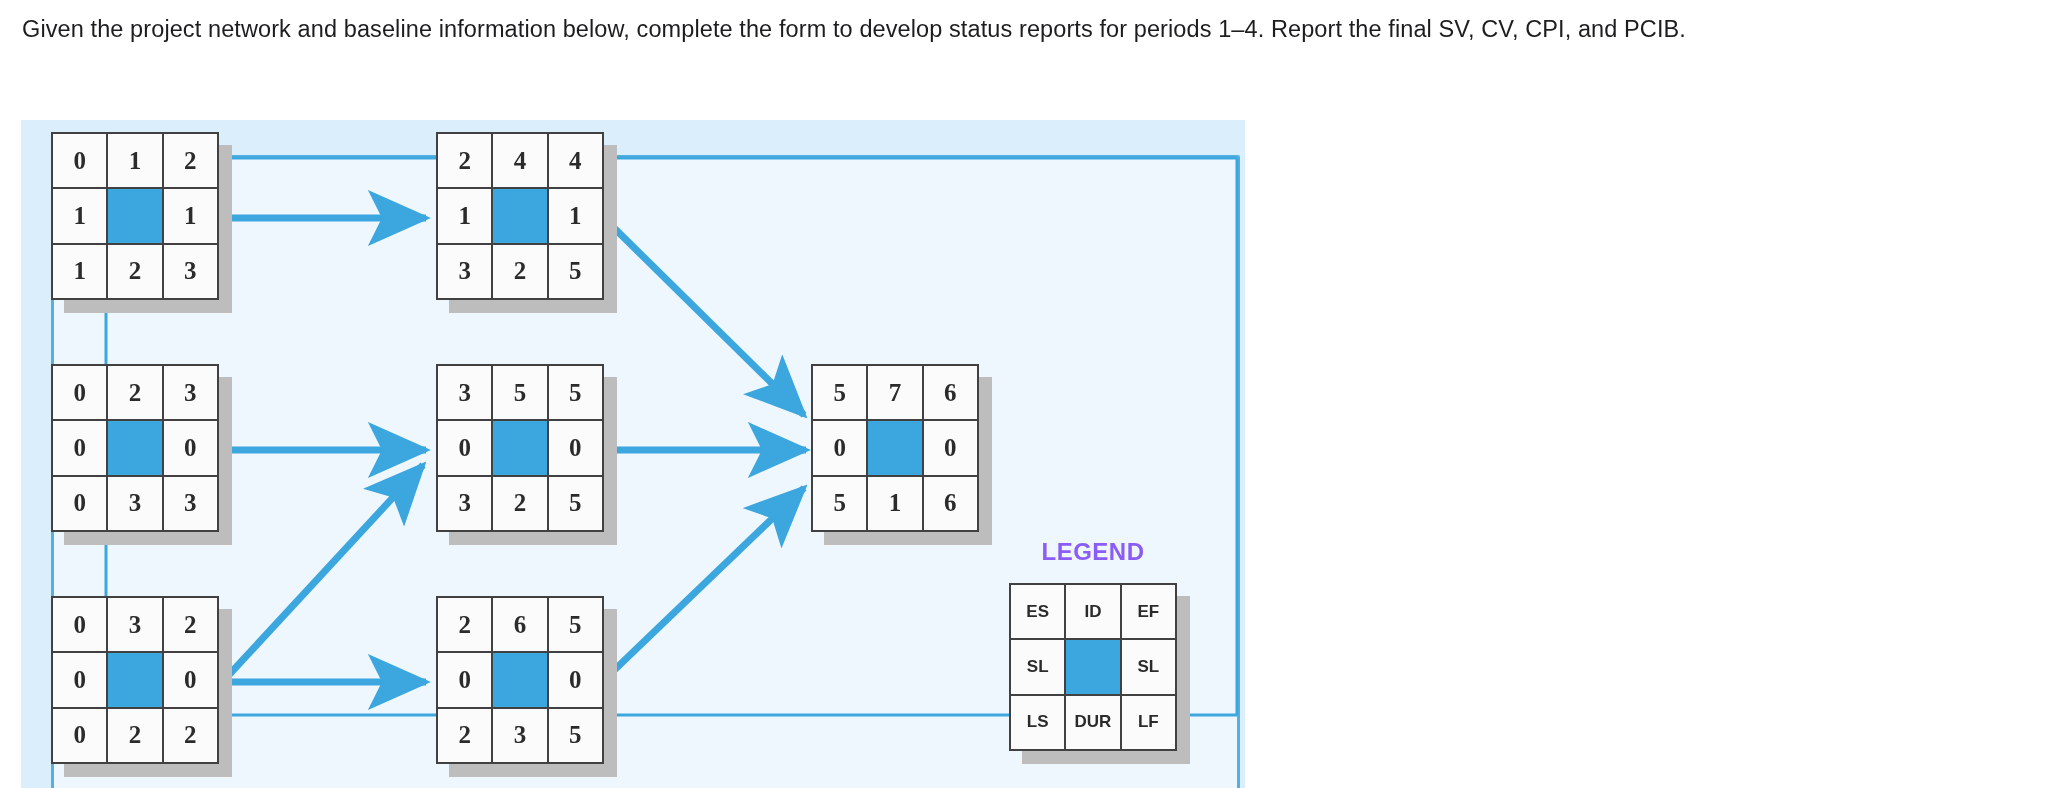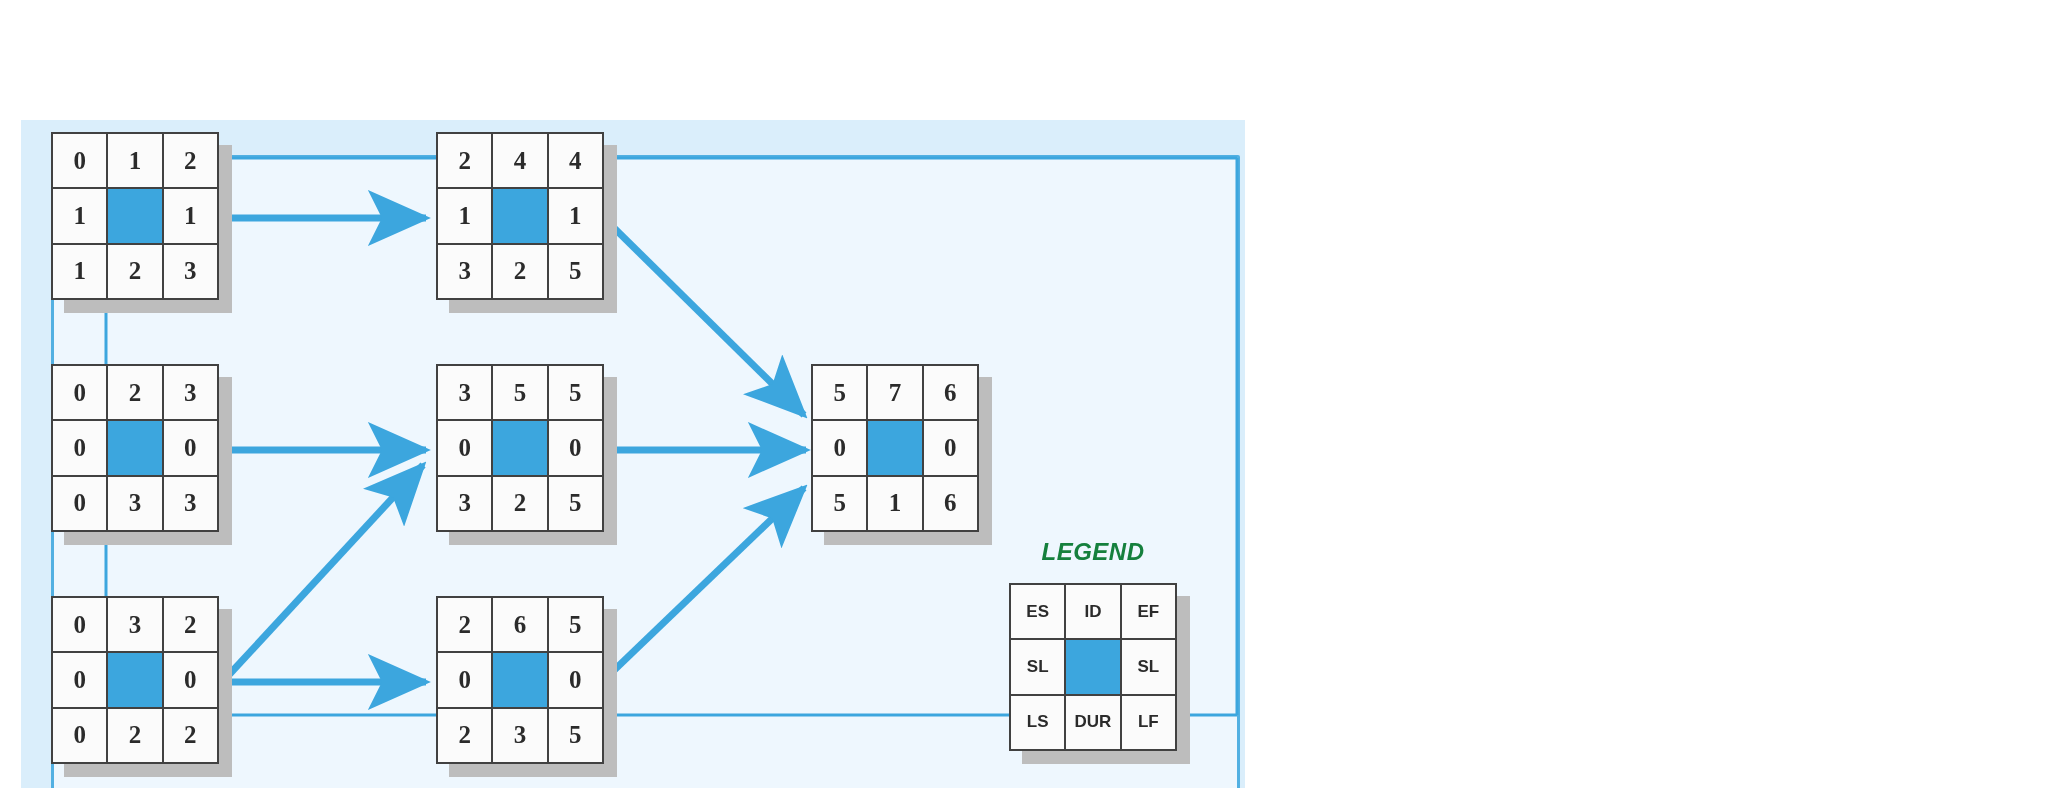--- a/index.html
+++ b/index.html
@@ -77,40 +77,43 @@
 
   
   .legend-box .cell { font-family: "Liberation Sans", sans-serif; font-size: 17px; font-weight: 700; }
 
   .legend-wrap { position: absolute; }
   .legend-title {
     position: absolute;
     left: 0; top: -45px;
     width: 168px;
     text-align: center;
-    font-style: italic;
     font-weight: 700;
     font-size: 24px;
-    color: #15803d;
+    color: #8b5cf6;
     letter-spacing: 0.5px;
   }
 
   
   .edges {
     position: absolute;
     left: 0; top: 0;
     width: 1224px; height: 668px;
     pointer-events: none;
   }
 </style>
 </head>
 <body>
 
 <div id="root">
 
+  <div class="prompt">
+    <span>Given the project network and baseline information below, complete the form to develop status reports for periods 1–4. Report the</span>
+    <span>final SV, CV, CPI, and PCIB.</span>
+  </div>
 
   <div class="diagram-panel">
 
     <div class="inner-frame"></div>
 
     <svg class="edges" viewBox="0 0 1224 668" width="1224" height="668">
       <defs>
         <marker id="ah" markerWidth="9" markerHeight="8" refX="8.3" refY="4" orient="auto" markerUnits="strokeWidth">
           <path d="M0,0 L9,4 L0,8 L2,4 Z" fill="#3ca6de"></path>
         </marker>

